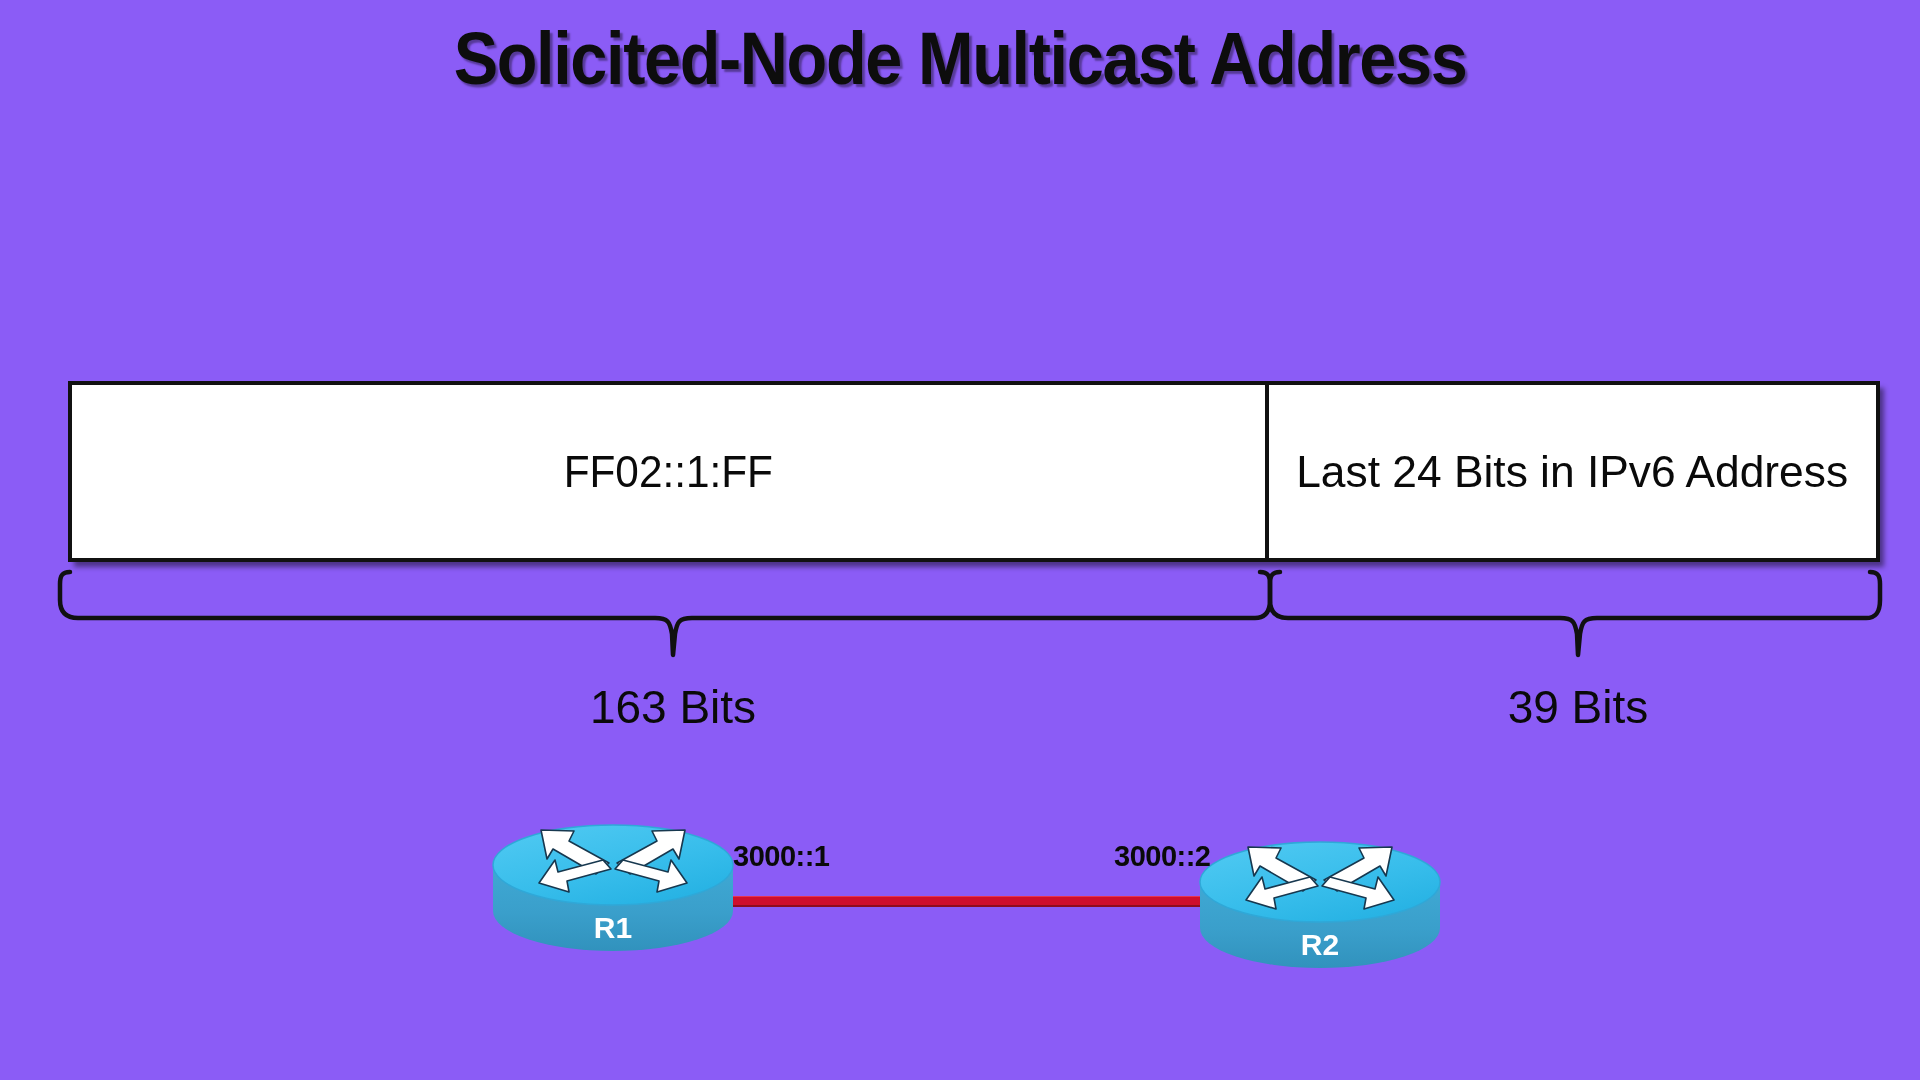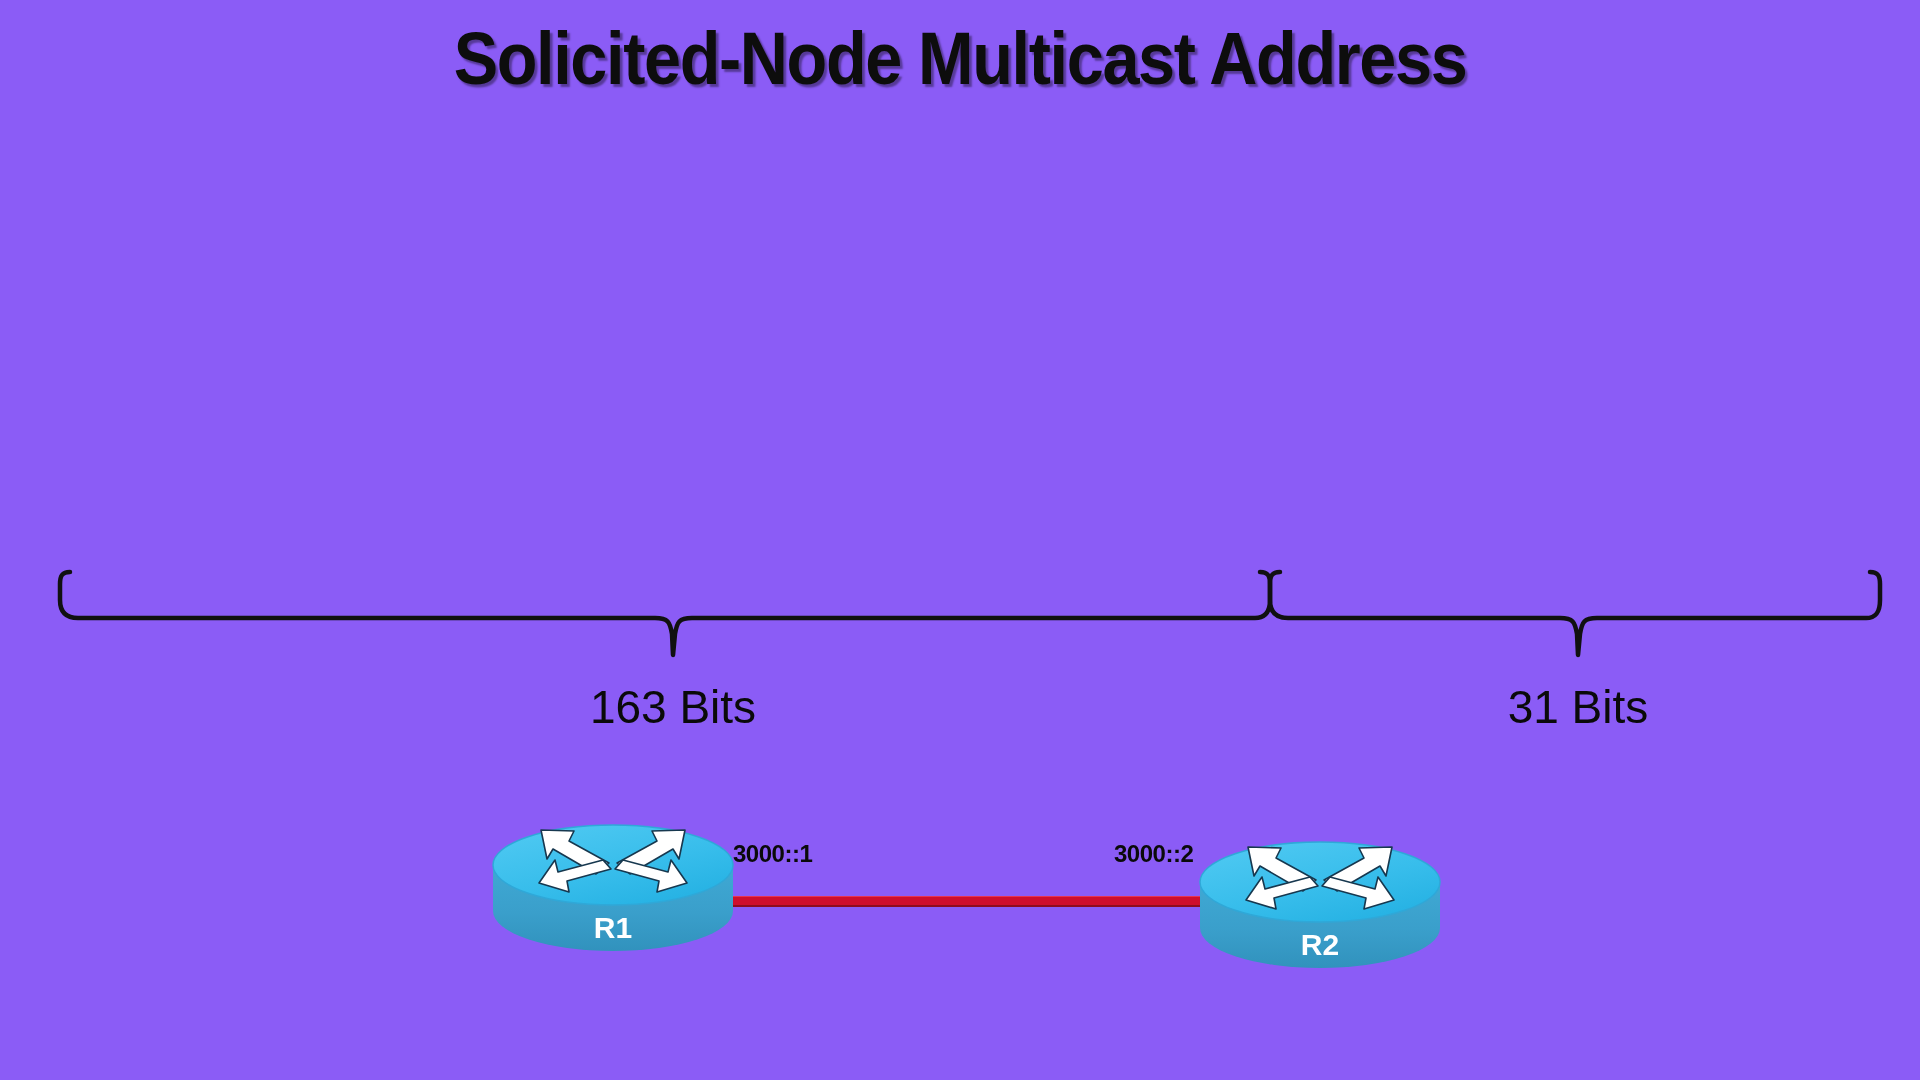--- a/index.html
+++ b/index.html
@@ -129,36 +129,44 @@
     position: absolute;
     width: 248px;
     height: 158px;
   }
   #router-r1 { left: 489px; top: 3px; }
   #router-r2 { left: 1196px; top: 20px; }
   .router svg { display: block; }
 
   .iface-label {
     position: absolute;
-    font-size: 24px;
+    font-size: 29px;
     font-weight: bold;
     color: #0a0a0a;
     white-space: nowrap;
     letter-spacing: -0.5px;
   }
   #iface-left  { left: 733px;  top: 40px; }
   #iface-right { left: 1114px; top: 40px; }
 </style>
 </head>
 <body>
 
 <div id="slide">
 
   <div class="title">Solicited-Node Multicast Address</div>
 
+  <div class="addr-box">
+    <div class="cell cell-left">
+      <span class="cell-text">FF02::1:FF</span>
+    </div>
+    <div class="cell cell-right">
+      <span class="cell-text">Last 24 Bits in IPv6 Address</span>
+    </div>
+  </div>
 
   <div class="brace-layer">
     <svg width="1920" height="110" viewBox="0 0 1920 110" xmlns="http://www.w3.org/2000/svg">
 
       <path fill="none" stroke="#111111" stroke-width="4.5" stroke-linecap="round" stroke-linejoin="round" d="M 70,12
                C 62,12 60,16 60,24
                L 60,40
                C 60,52 66,58 78,58
                L 655,58
                C 668,58 670,62 672,74
@@ -180,21 +188,21 @@
                L 1580,74
                C 1582,62 1584,58 1597,58
                L 1866,58
                C 1876,58 1880,52 1880,40
                L 1880,24
                C 1880,16 1878,12 1870,12"></path>
     </svg>
   </div>
 
   <div class="bits-label" id="bits-104">163 Bits</div>
-  <div class="bits-label" id="bits-24">31 Bits</div>
+  <div class="bits-label" id="bits-24">39 Bits</div>
 
   <div class="topology">
 
     <div class="link-line"></div>
 
     <div class="router" id="router-r1">
       <svg width="248" height="158" viewBox="0 0 248 158" xmlns="http://www.w3.org/2000/svg">
         <defs>
           <linearGradient id="r1body" x1="0" y1="0" x2="0" y2="1">
             <stop offset="0%" stop-color="#3fa9d4"></stop>

